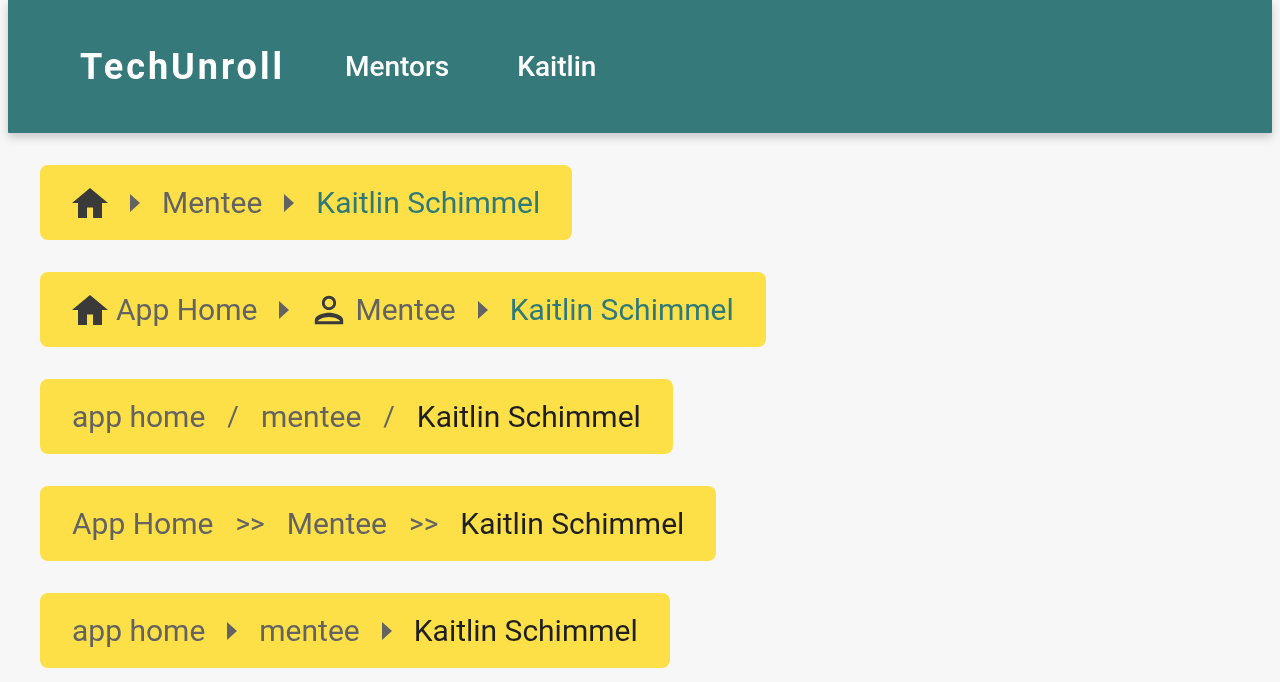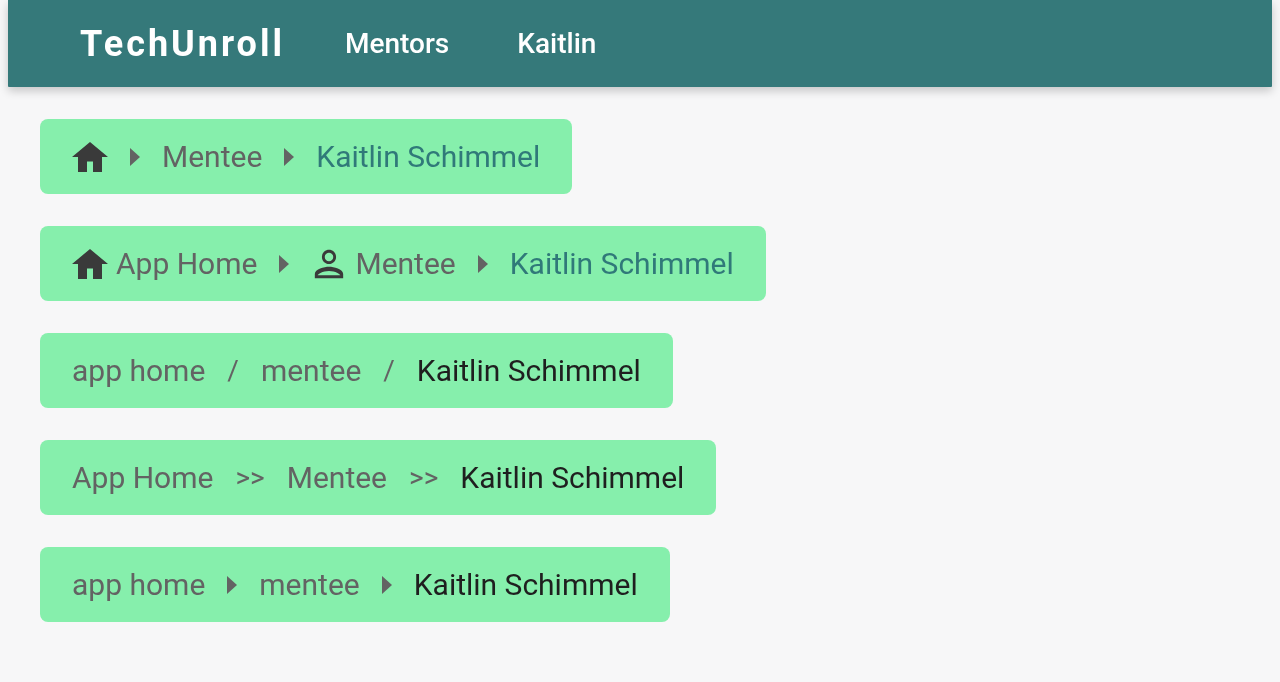--- a/index.html
+++ b/index.html
@@ -9,21 +9,21 @@
     }
     body {
       font-family: Roboto, -apple-system, BlinkMacSystemFont, "Segoe UI", Helvetica, Arial, sans-serif;
       background: #f7f7f8;
       width: 1280px;
       height: 682px;
       overflow: hidden;
     }
     .appbar {
       background: #35797a;
-      height: 87px;
+      height: 133px;
       display: flex;
       align-items: center;
       padding-left: 72px;
       box-shadow: 0 4px 10px rgba(0,0,0,0.2);
       margin: 0 8px;
       border-radius: 0 0 1px 1px;
     }
     .brand {
       color: #ffffff;
       font-size: 36px;
@@ -43,21 +43,21 @@
       cursor: pointer;
     }
     .content {
       padding: 32px 40px;
       display: flex;
       flex-direction: column;
       gap: 32px;
       align-items: flex-start;
     }
     .breadcrumb {
-      background: #86efac;
+      background: #fde047;
       border-radius: 8px;
       padding: 20px 32px;
       display: inline-flex;
       align-items: center;
       gap: 22px;
       font-size: 30px;
     }
     .bc-item {
       display: inline-flex;
       align-items: center;

